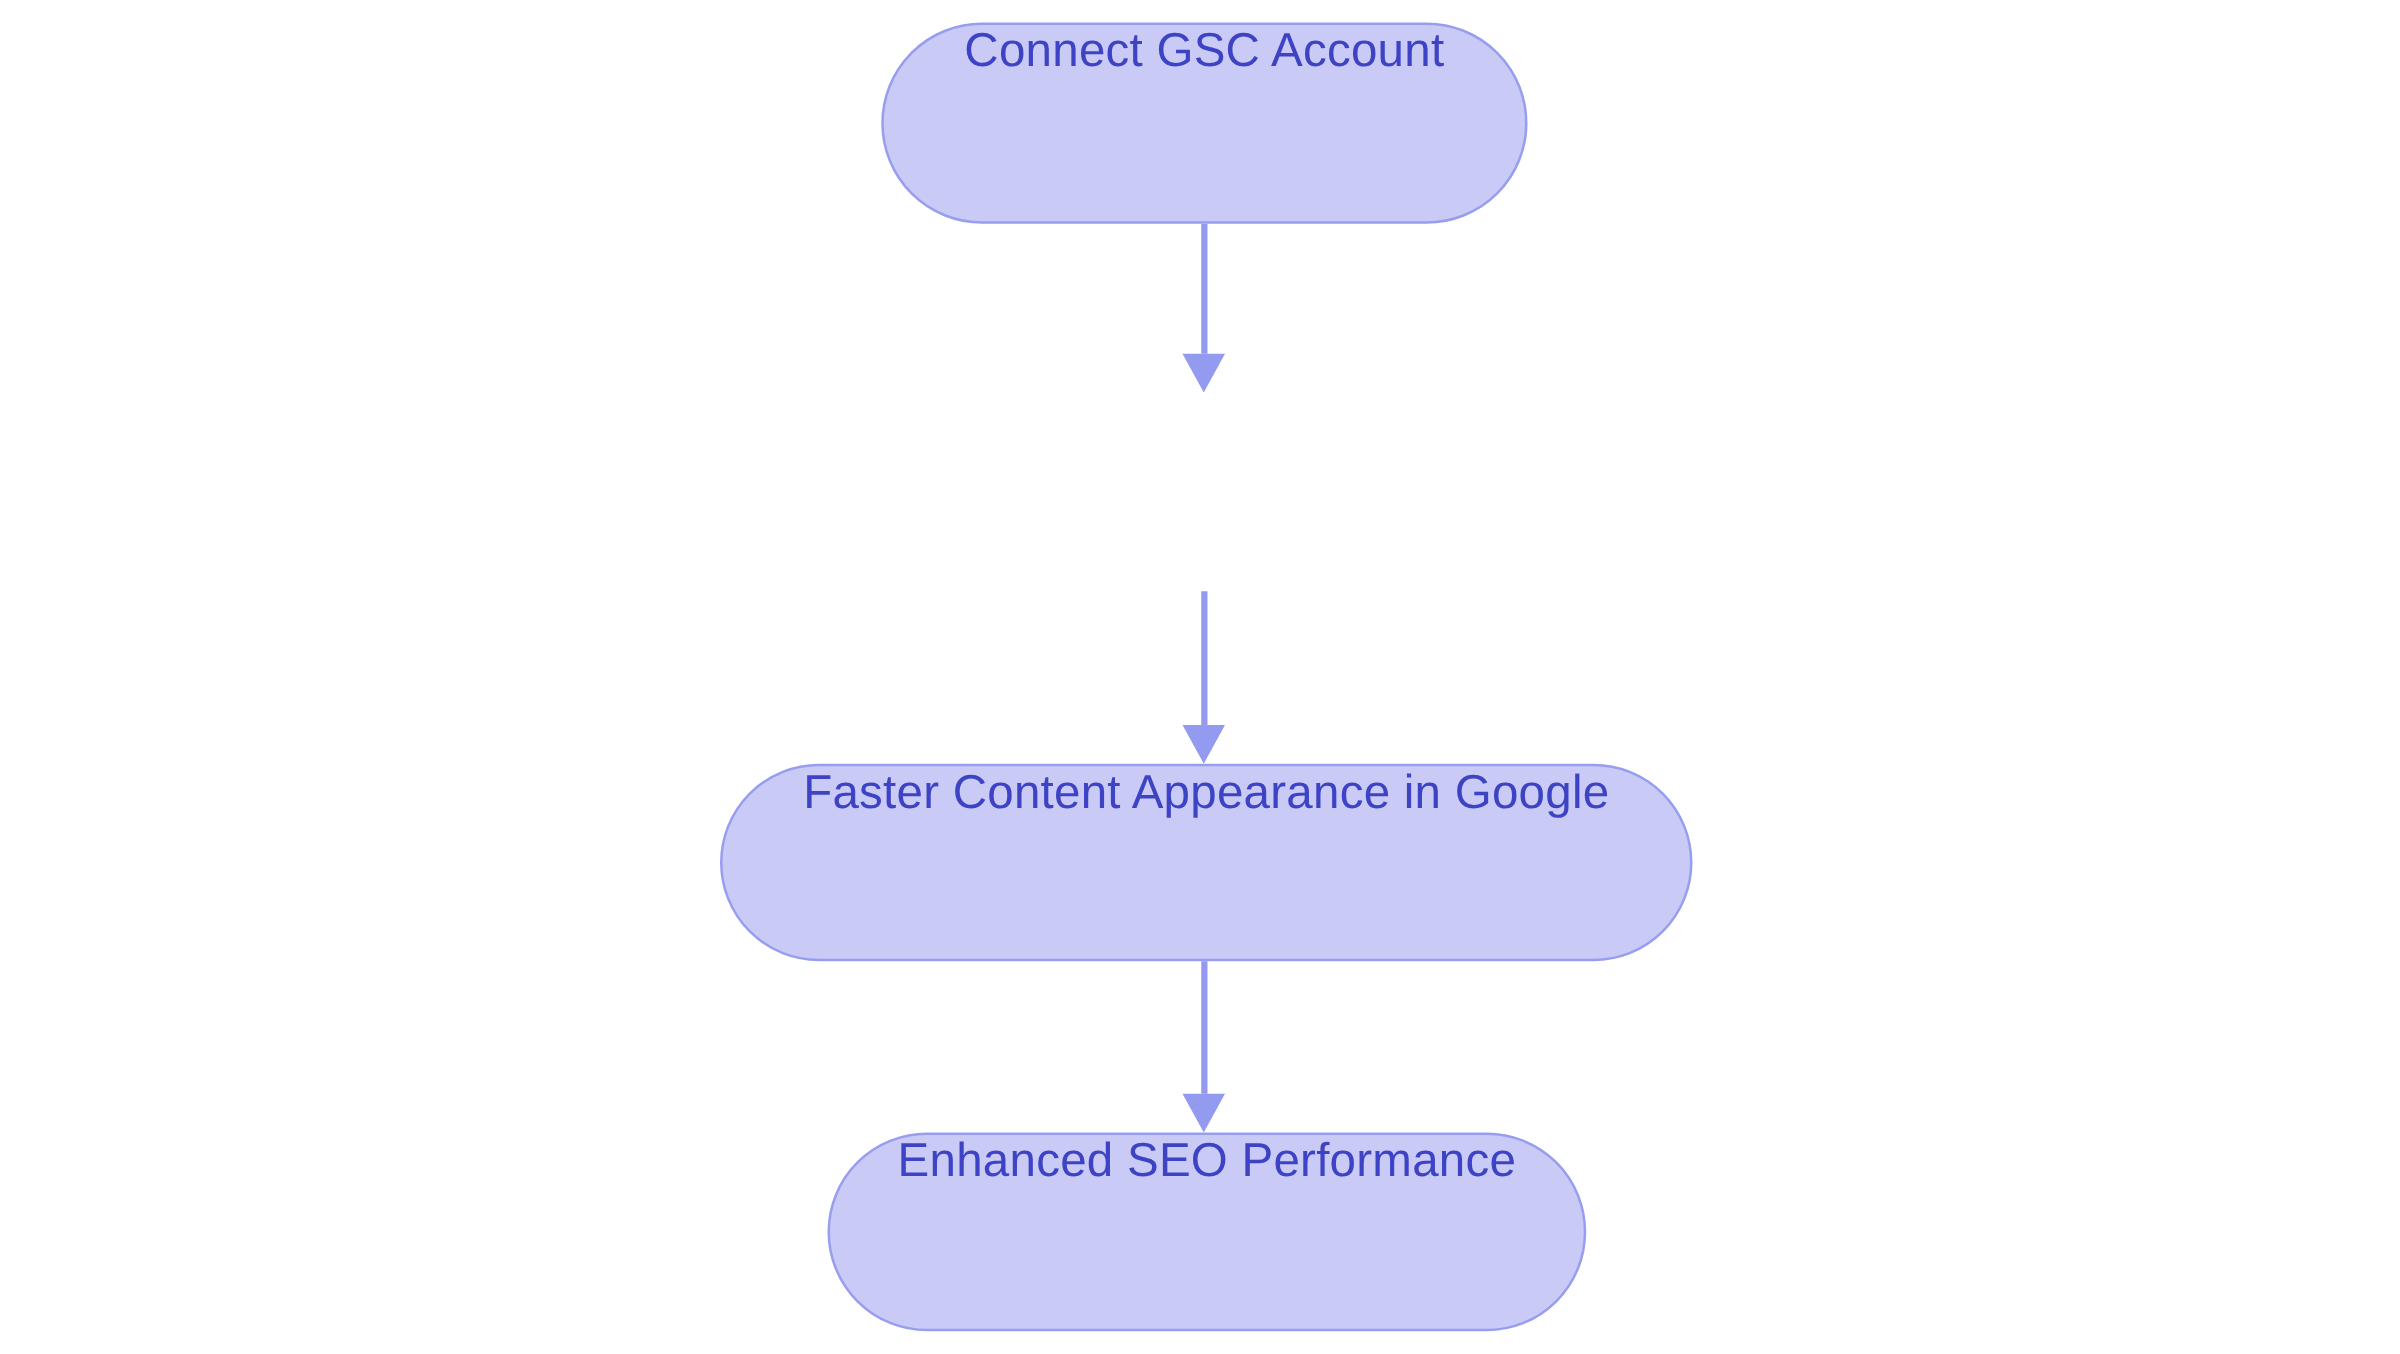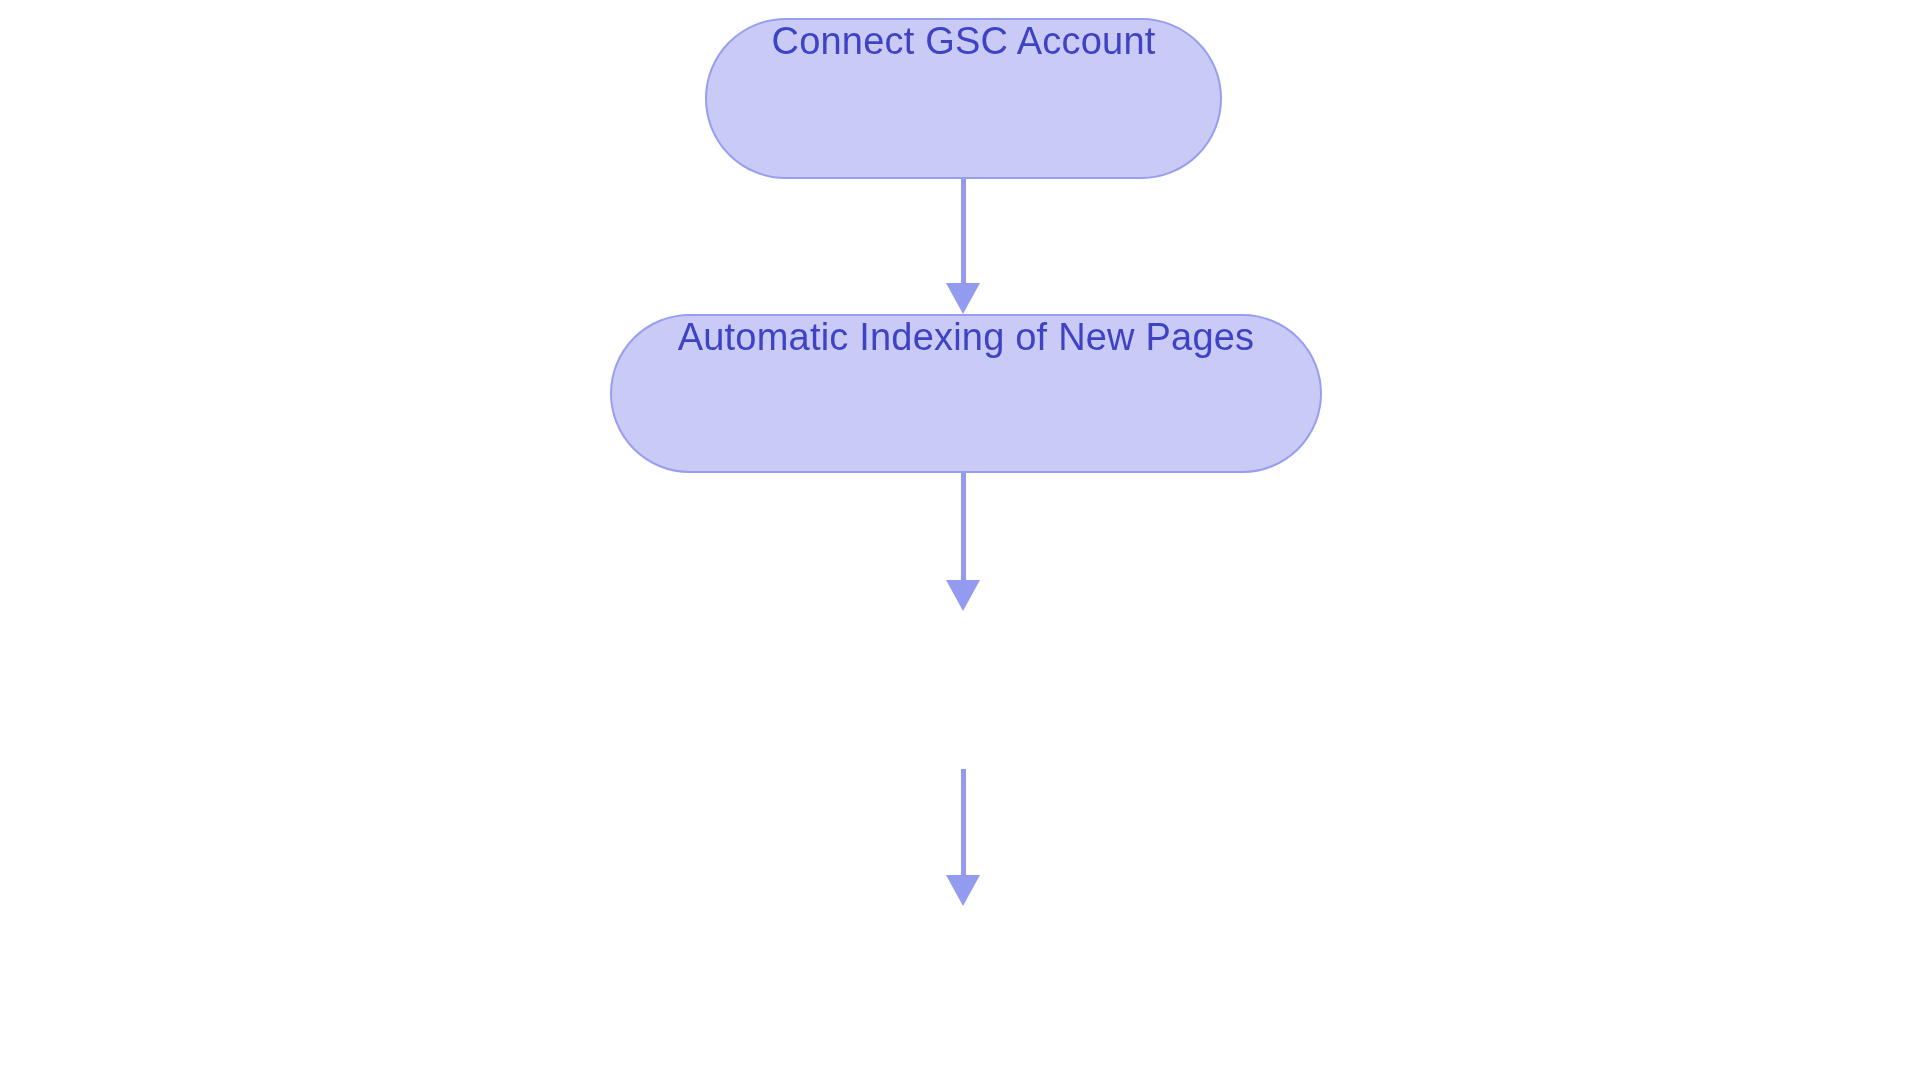--- a/index.html
+++ b/index.html
@@ -65,29 +65,32 @@
 
   <div class="node node-1">
     <span>Connect GSC Account</span>
   </div>
 
   <div class="arrow arrow-1">
     <div class="stem"></div>
     <div class="head"></div>
   </div>
 
-  <div class="node node-2">
-    <span>Automatic Indexing of New Pages</span>
-  </div>
 
   <div class="arrow arrow-2">
     <div class="stem"></div>
     <div class="head"></div>
   </div>
 
+  <div class="node node-3">
+    <span>Faster Content Appearance in Google</span>
+  </div>
 
   <div class="arrow arrow-3">
     <div class="stem"></div>
     <div class="head"></div>
   </div>
 
+  <div class="node node-4">
+    <span>Enhanced SEO Performance</span>
+  </div>
 
 </div>
 
 </body></html>

